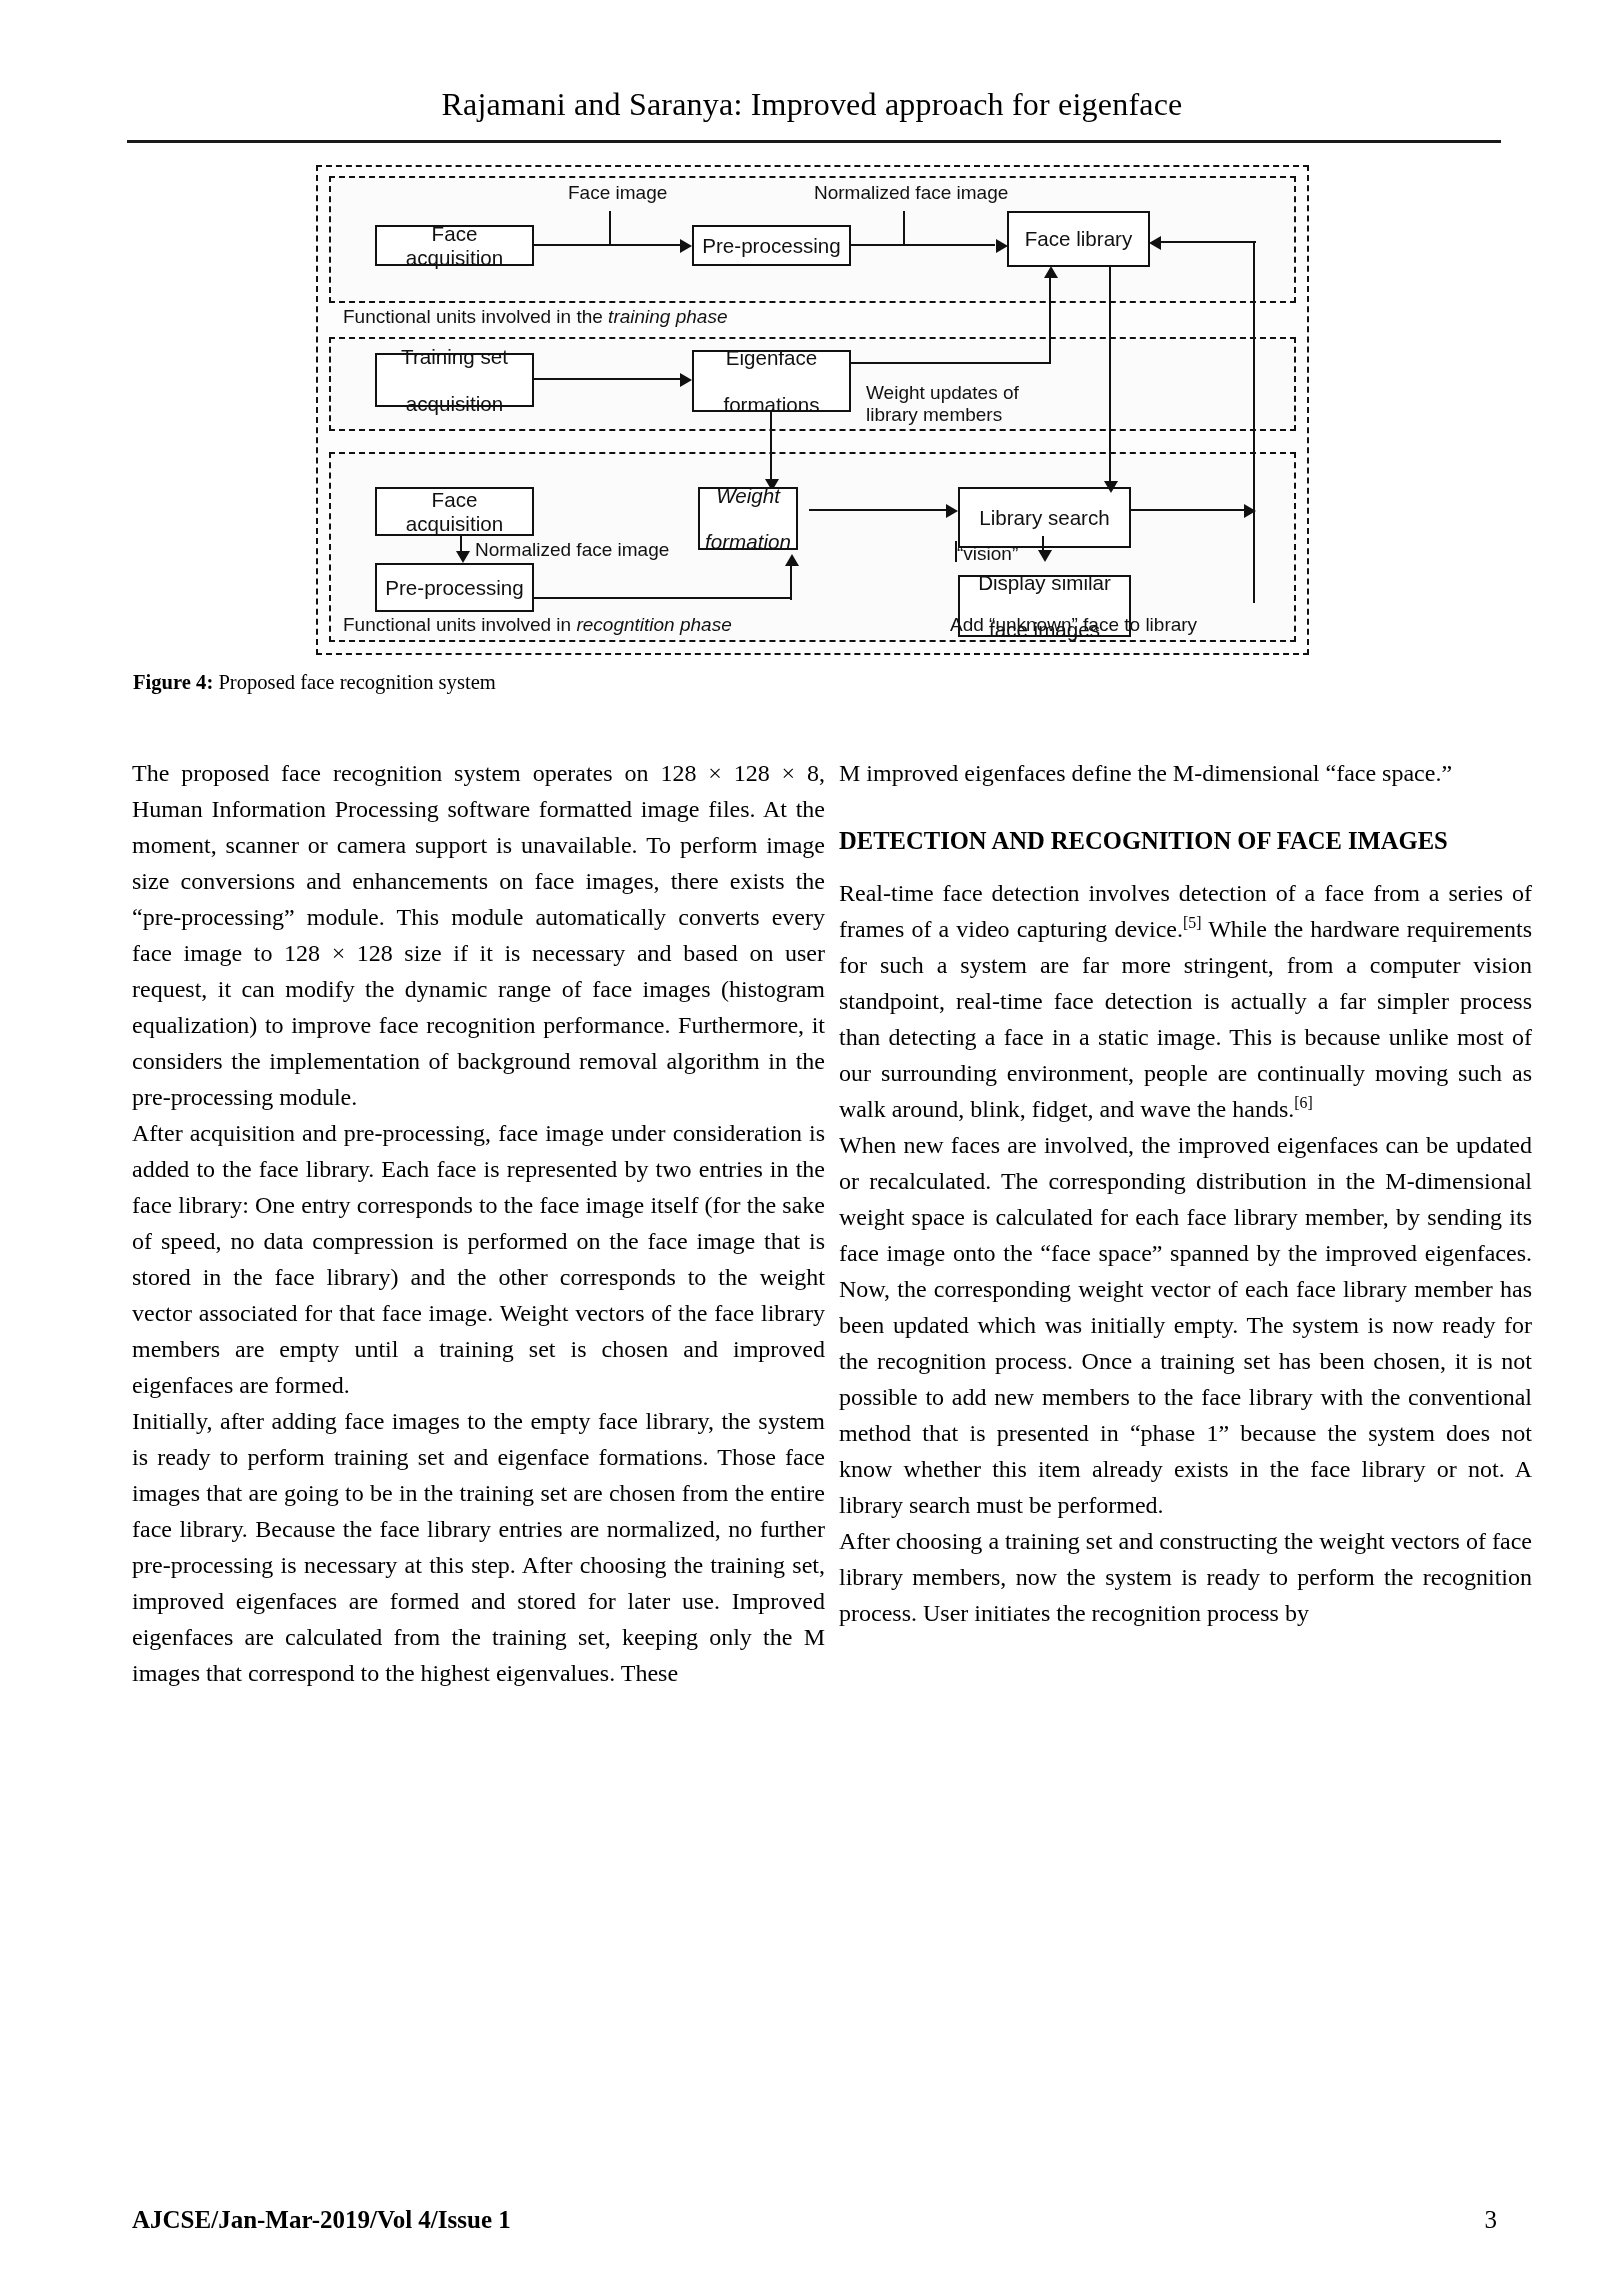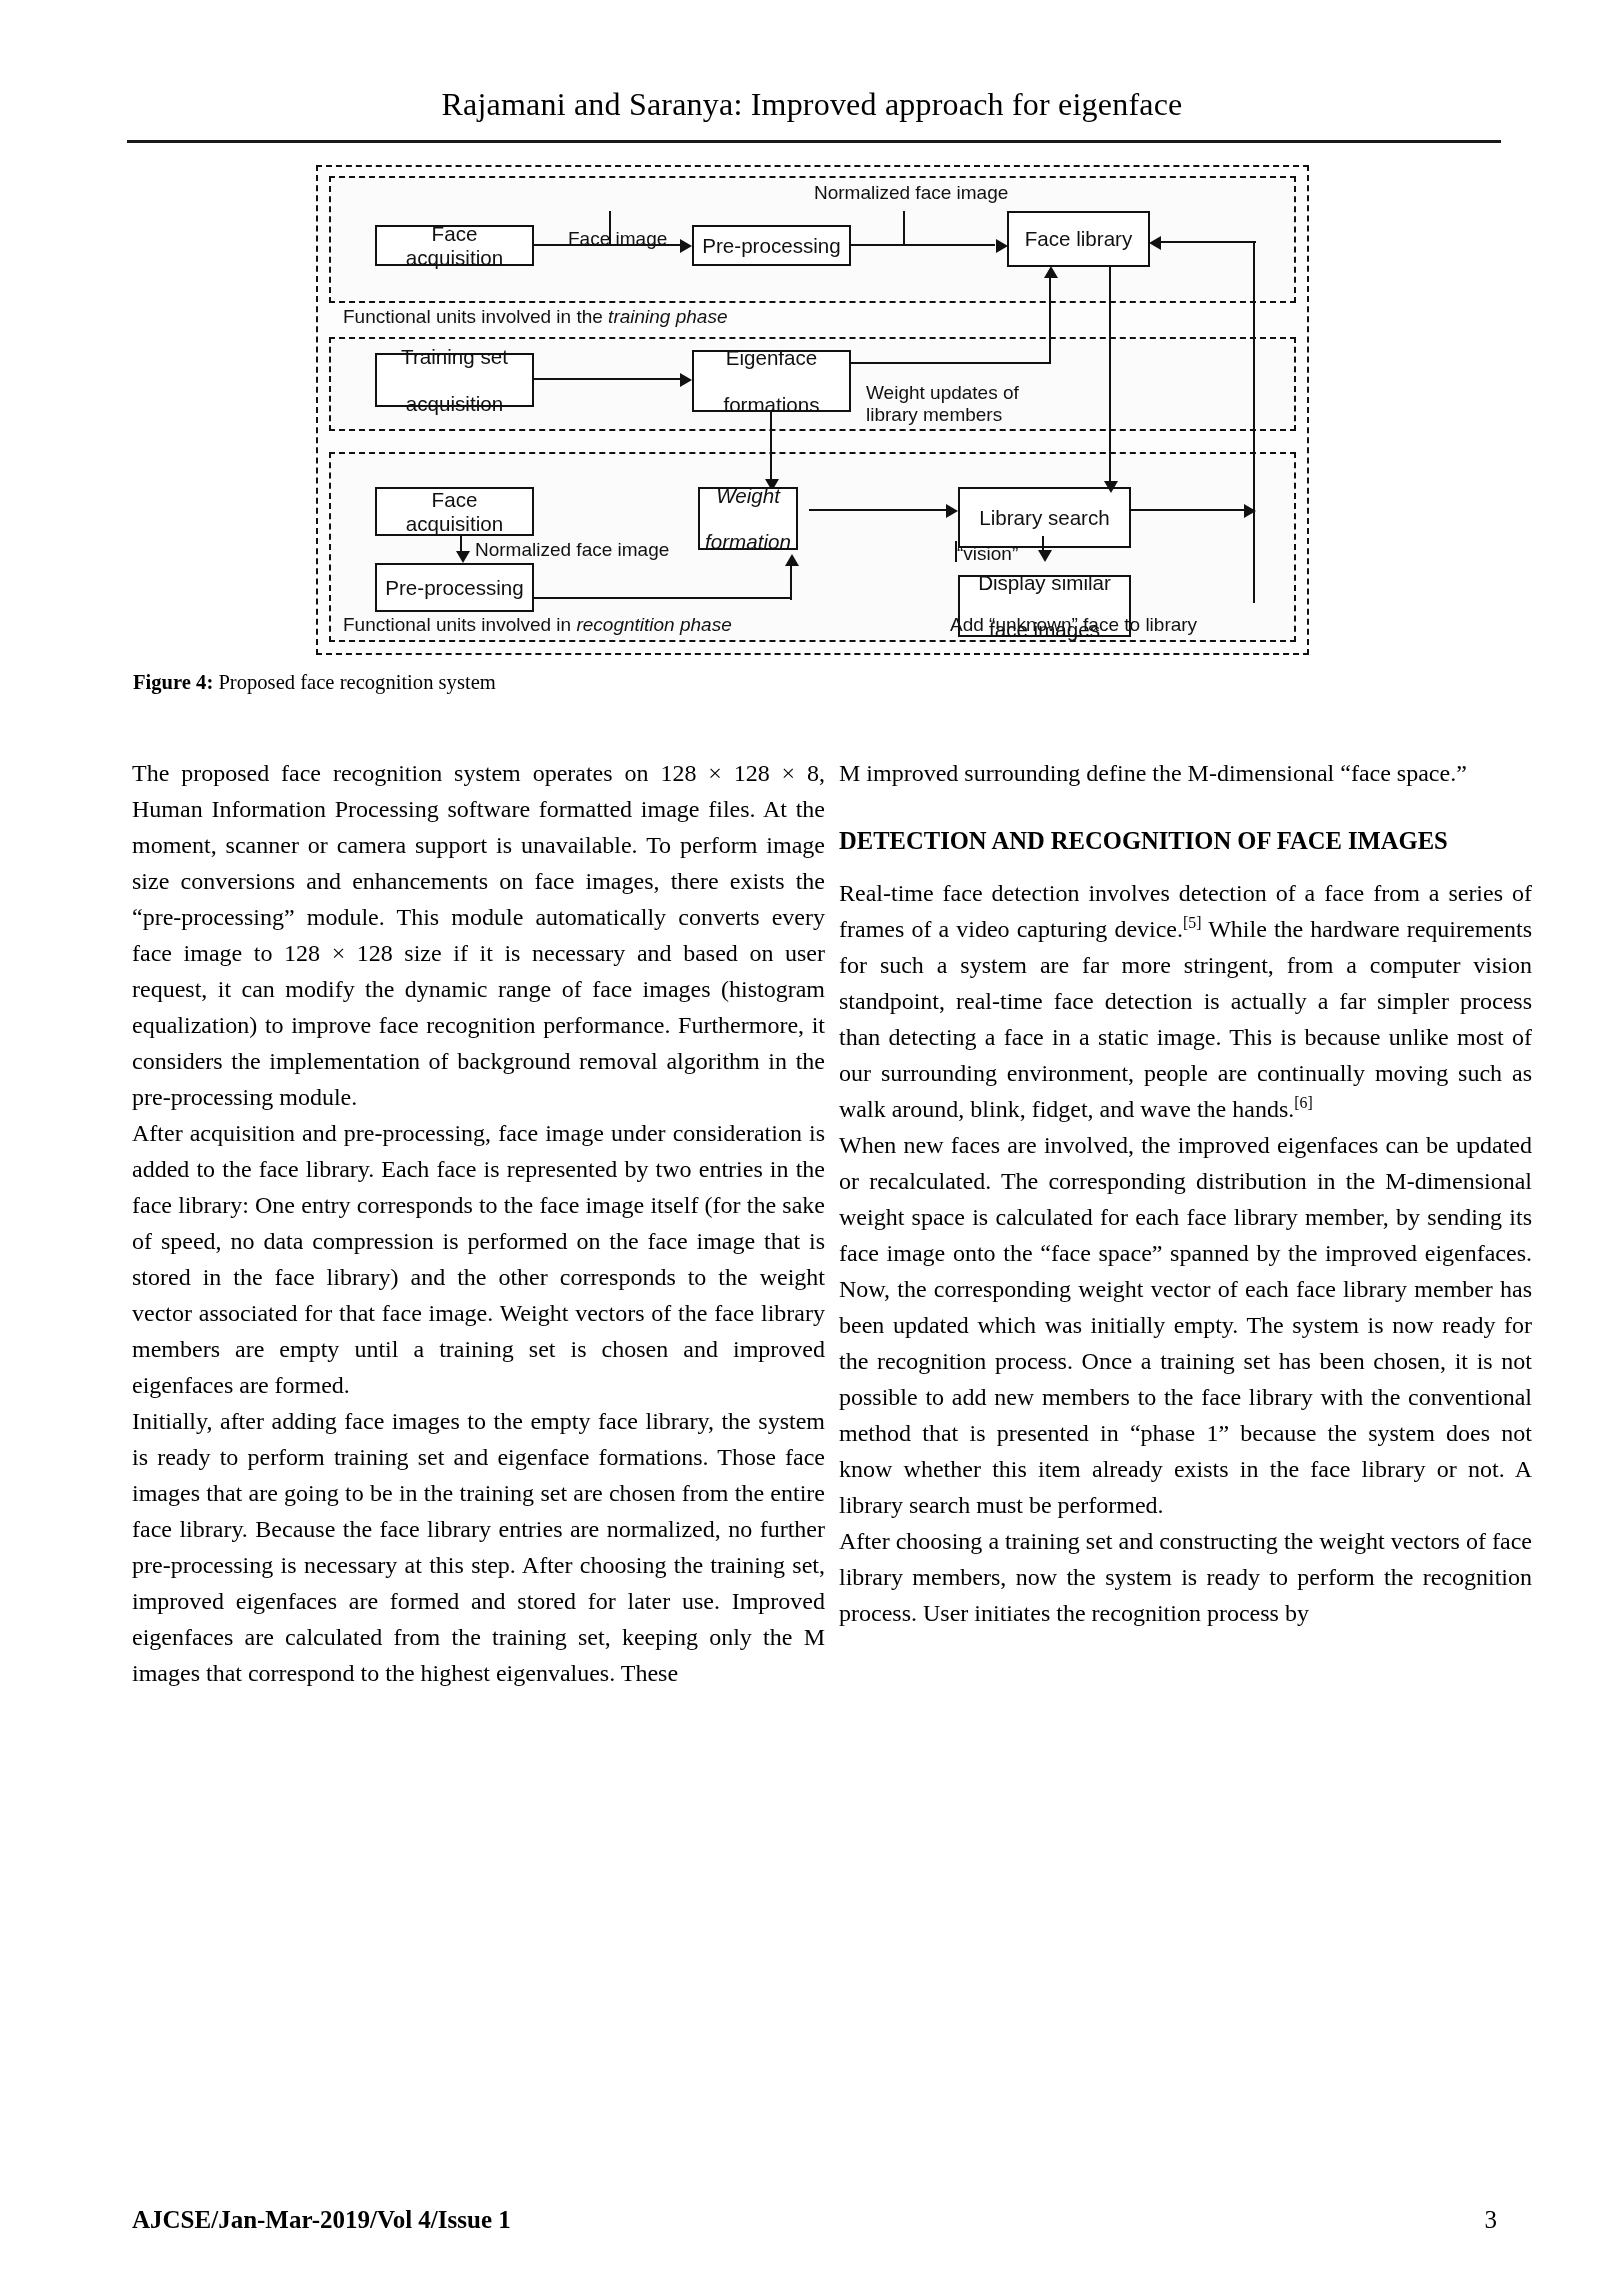--- a/index.html
+++ b/index.html
@@ -202,21 +202,21 @@
 
     <div class="edge h" style="left:217px; top:79px; width:147px;"></div>
     <div class="arrow right" style="left:364px; top:74px;"></div>
 
     <div class="edge h" style="left:534px; top:79px; width:145px;"></div>
     <div class="arrow right" style="left:680px; top:74px;"></div>
 
     <div class="edge v" style="left:293px; top:46px; height:35px;"></div>
     <div class="edge v" style="left:587px; top:46px; height:35px;"></div>
 
-    <div class="fig-label" style="left:252px; top:17.4px;margin-top:46px;">Face image</div>
+    <div class="fig-label" style="left:252px; top:17.4px;">Face image</div>
     <div class="fig-label" style="left:498px; top:17.4px;">Normalized face image</div>
 
     <div class="fig-label" style="left:27px; top:141px;"><span>Functional units involved in the </span><i>training phase</i></div>
 
     <div class="node" id="n-train-set" style="left:59px; top:188px; width:159px; height:54px;">
       <span><span>Training set</span><br><span>acquisition</span></span>
     </div>
     <div class="node" id="n-eigenface" style="left:376px; top:185px; width:159px; height:62px;">
       <span><span>Eigenface</span><br><span>formations</span></span>
     </div>
@@ -280,21 +280,21 @@
 
   <div class="fig-caption"><b>Figure 4:</b><span> Proposed face recognition system</span></div>
 
   <div class="col" id="col-left">
     <p>The proposed face recognition system operates on 128 × 128 × 8, Human Information Processing software formatted image files. At the moment, scanner or camera support is unavailable. To perform image size conversions and enhancements on face images, there exists the “pre-processing” module. This module automatically converts every face image to 128 × 128 size if it is necessary and based on user request, it can modify the dynamic range of face images (histogram equalization) to improve face recognition performance. Furthermore, it considers the implementation of background removal algorithm in the pre-processing module.</p>
     <p>After acquisition and pre-processing, face image under consideration is added to the face library. Each face is represented by two entries in the face library: One entry corresponds to the face image itself (for the sake of speed, no data compression is performed on the face image that is stored in the face library) and the other corresponds to the weight vector associated for that face image. Weight vectors of the face library members are empty until a training set is chosen and improved eigenfaces are formed.</p>
     <p>Initially, after adding face images to the empty face library, the system is ready to perform training set and eigenface formations. Those face images that are going to be in the training set are chosen from the entire face library. Because the face library entries are normalized, no further pre-processing is necessary at this step. After choosing the training set, improved eigenfaces are formed and stored for later use. Improved eigenfaces are calculated from the training set, keeping only the M images that correspond to the highest eigenvalues. These</p>
   </div>
 
   <div class="col" id="col-right">
-    <p>M improved surrounding define the M-dimensional “face space.”</p>
+    <p>M improved eigenfaces define the M-dimensional “face space.”</p>
     <h2 class="section-head">DETECTION AND RECOGNITION OF FACE IMAGES</h2>
     <p><span>Real-time face detection involves detection of a face from a series of frames of a video capturing device.</span><sup>[5]</sup><span> While the hardware requirements for such a system are far more stringent, from a computer vision standpoint, real-time face detection is actually a far simpler process than detecting a face in a static image. This is because unlike most of our surrounding environment, people are continually moving such as walk around, blink, fidget, and wave the hands.</span><sup>[6]</sup></p>
     <p>When new faces are involved, the improved eigenfaces can be updated or recalculated. The corresponding distribution in the M-dimensional weight space is calculated for each face library member, by sending its face image onto the “face space” spanned by the improved eigenfaces. Now, the corresponding weight vector of each face library member has been updated which was initially empty. The system is now ready for the recognition process. Once a training set has been chosen, it is not possible to add new members to the face library with the conventional method that is presented in “phase 1” because the system does not know whether this item already exists in the face library or not. A library search must be performed.</p>
     <p>After choosing a training set and constructing the weight vectors of face library members, now the system is ready to perform the recognition process. User initiates the recognition process by</p>
   </div>
 
   <div class="footer-left">AJCSE/Jan-Mar-2019/Vol 4/Issue 1</div>
   <div class="footer-right">3</div>
 
 </div>

